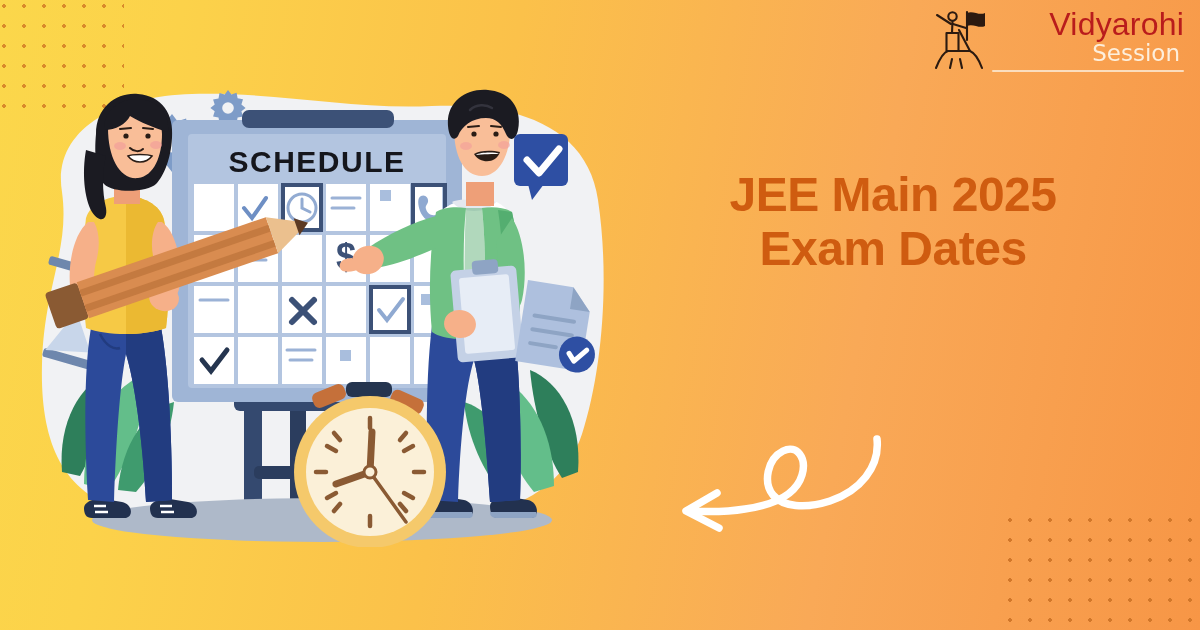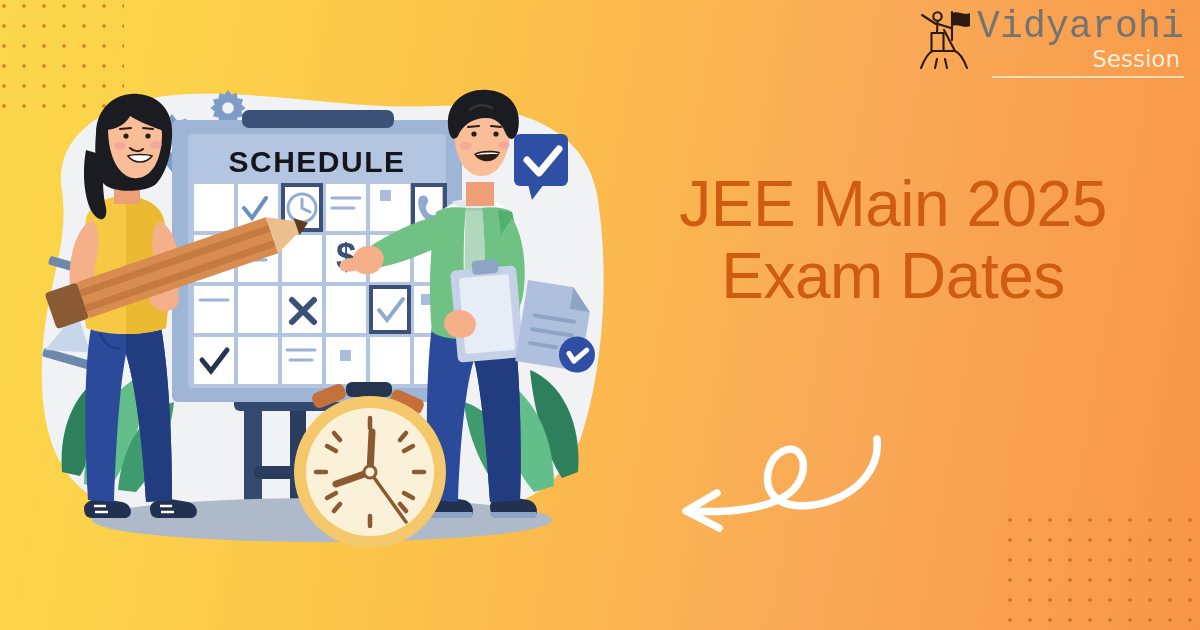--- a/index.html
+++ b/index.html
@@ -22,32 +22,32 @@
     background-image:radial-gradient(#D1772A 1.6px, transparent 1.7px);
     background-size:20px 20px;
   }
 
   
   .logo { position:absolute; right:16px; top:4px; z-index:40;
           display:flex; align-items:flex-start; gap:4px; }
   .logo-mark { width:62px; height:68px; flex:0 0 auto; margin-top:2px; }
   .logo-words { display:flex; flex-direction:column; align-items:flex-end;
                 line-height:1; padding-top:4px; }
-  .logo-name { font-size:38px; color:#737373; letter-spacing:.2px;
-               font-family:Liberation Mono, monospace; }
+  .logo-name { font-size:32px; color:#b91c1c; letter-spacing:.2px;
+               font-family:Liberation Sans, sans-serif; }
   .logo-sub  { font-size:23px; color:#FDEFDC; margin-top:2px; margin-right:4px;
                font-family:"DejaVu Sans", sans-serif; }
   .logo-rule { width:192px; height:2px; background:#FCE9D2; opacity:.85;
                margin-top:5px; border-radius:2px; }
 
   
   .headline { position:absolute; left:600px; top:168px; width:586px;
               text-align:center; z-index:30; }
   .headline .line {
-    font-size:64px; font-weight:normal; color:#CF5C10;
+    font-size:48px; font-weight:bold; color:#CF5C10;
     line-height:1.13; letter-spacing:-0.5px;
     font-family:"Liberation Sans", sans-serif;
     white-space:nowrap;
   }
   .arrow-wrap { position:absolute; left:655px; top:425px; z-index:30; }
 
   
   .illo { position:absolute; left:22px; top:72px; width:608px; height:475px; z-index:10; }
   .illo svg { display:block; }
 </style>

